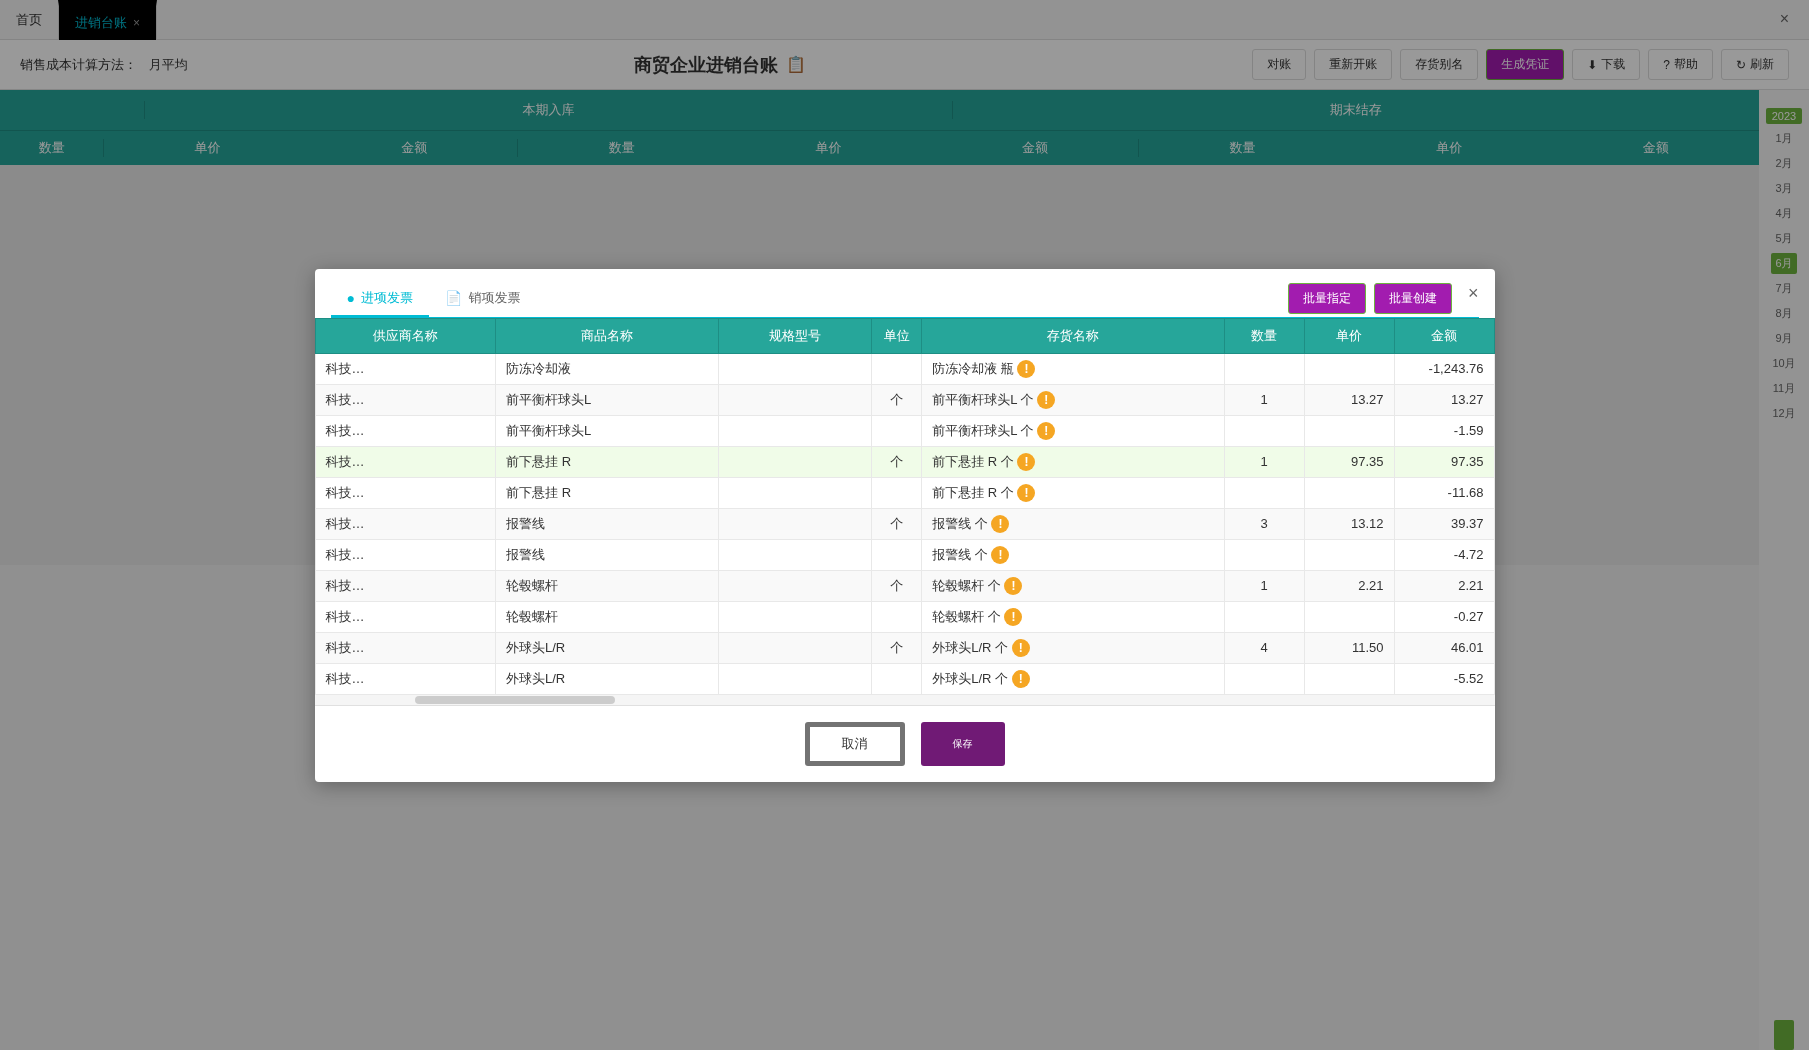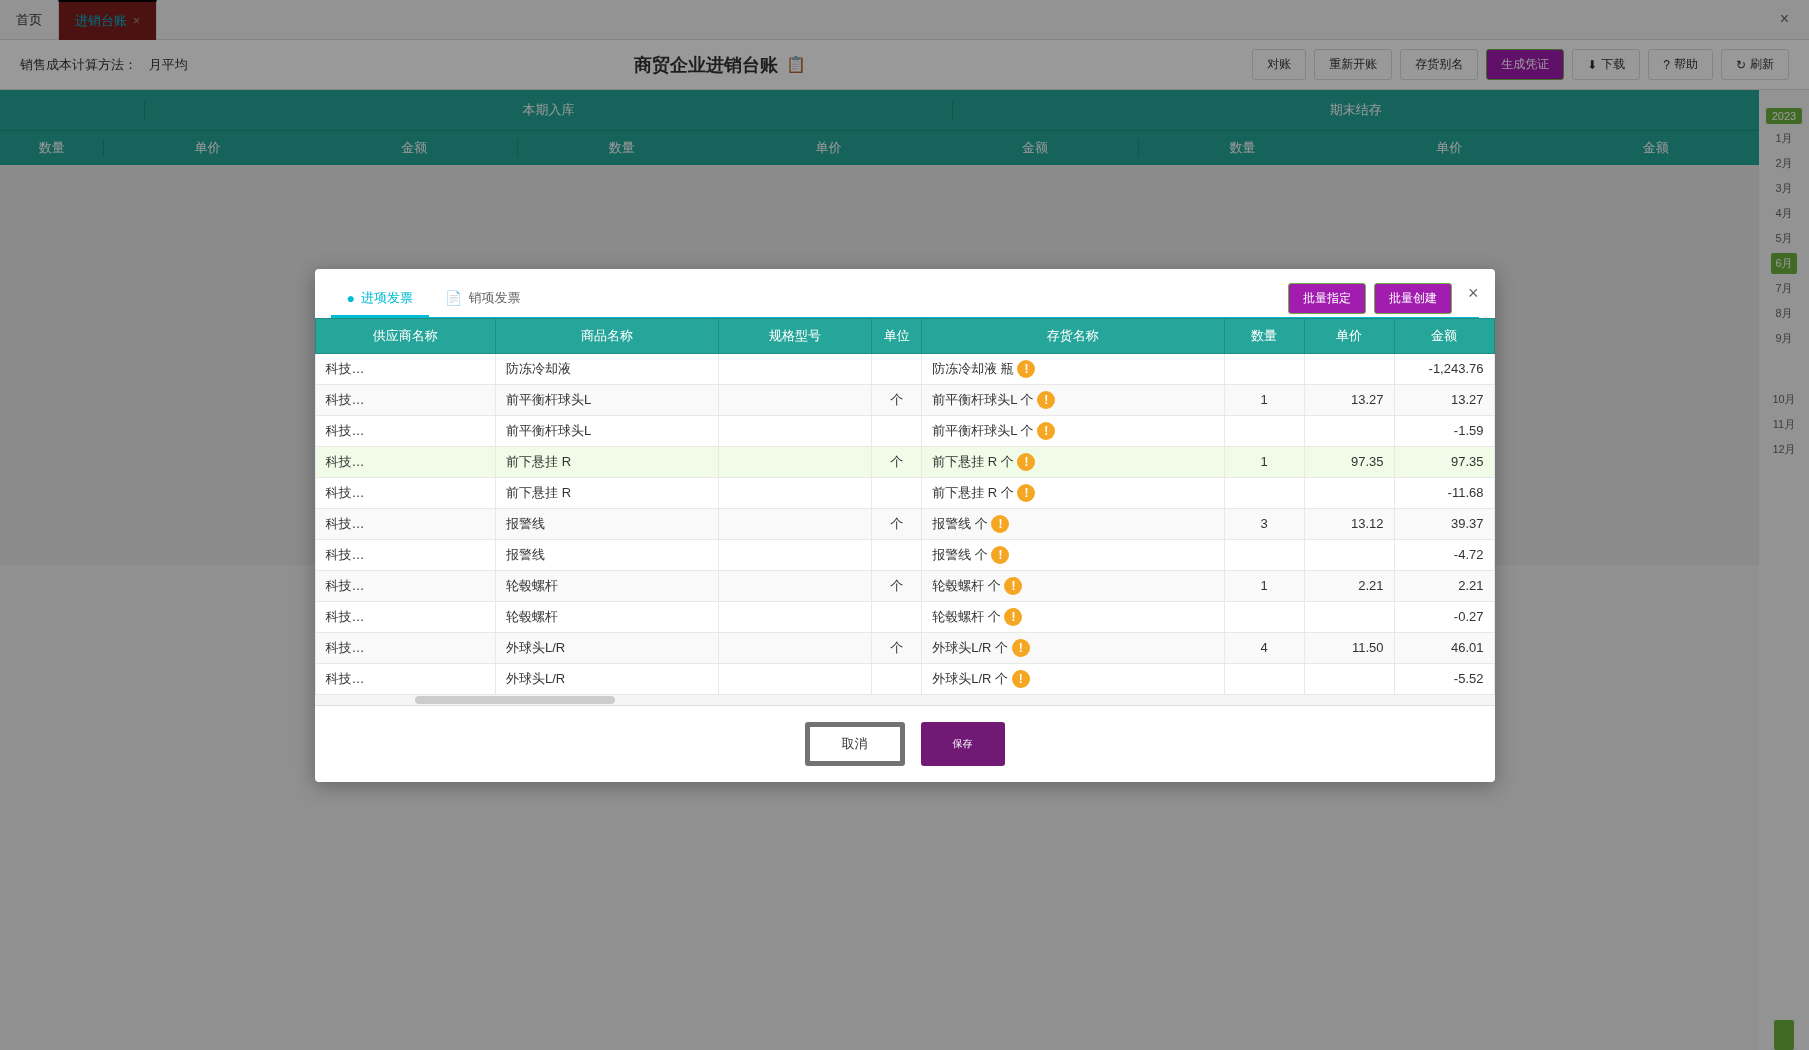--- a/index.html
+++ b/index.html
@@ -20,22 +20,22 @@
     }
     .tab-item {
       padding: 8px 16px;
       cursor: pointer;
       font-size: 13px;
       color: #333;
       height: 40px;
       display: flex; align-items: center;
     }
     .tab-item.active {
-      background: #7f1d1d;
-      border-top: 2px solid #000000;
+      background: #000000;
+      border-top: 6px solid #000000;
       border-left: 1px solid #ddd;
       border-right: 1px solid #ddd;
       color: #00bcd4;
     }
     .tab-close {
       margin-left: 6px; color: #999; cursor: pointer; font-size: 12px;
     }
     .tab-close-top-right {
       position: absolute; right: 20px; top: 10px; font-size: 16px; color: #666; cursor: pointer;
     }
@@ -285,21 +285,21 @@
     <div class="year-badge">2023</div>
     <div style="font-size:11px; color:#666; padding:3px 2px; cursor:pointer;">1月</div>
     <div style="font-size:11px; color:#666; padding:3px 2px; cursor:pointer;">2月</div>
     <div style="font-size:11px; color:#666; padding:3px 2px; cursor:pointer;">3月</div>
     <div style="font-size:11px; color:#666; padding:3px 2px; cursor:pointer;">4月</div>
     <div style="font-size:11px; color:#666; padding:3px 2px; cursor:pointer;">5月</div>
     <div style="font-size:11px; color:white; background:#6db33f; padding:3px 4px; border-radius:2px; cursor:pointer;">6月</div>
     <div style="font-size:11px; color:#666; padding:3px 2px; cursor:pointer;">7月</div>
     <div style="font-size:11px; color:#666; padding:3px 2px; cursor:pointer;">8月</div>
     <div style="font-size:11px; color:#666; padding:3px 2px; cursor:pointer;">9月</div>
-    <div style="font-size:11px; color:#666; padding:3px 2px; cursor:pointer;margin-top:36px;">10月</div>
+    <div style="font-size:11px; color:#666; padding:3px 2px; cursor:pointer;">10月</div>
     <div style="font-size:11px; color:#666; padding:3px 2px; cursor:pointer;">11月</div>
     <div style="font-size:11px; color:#666; padding:3px 2px; cursor:pointer;">12月</div>
 
     <div style="margin-top:auto; background:#6db33f; width:20px; height:30px; border-radius:2px;"></div>
   </div>
 </div>
 
 <div class="modal-overlay">
   <div class="modal">
 

